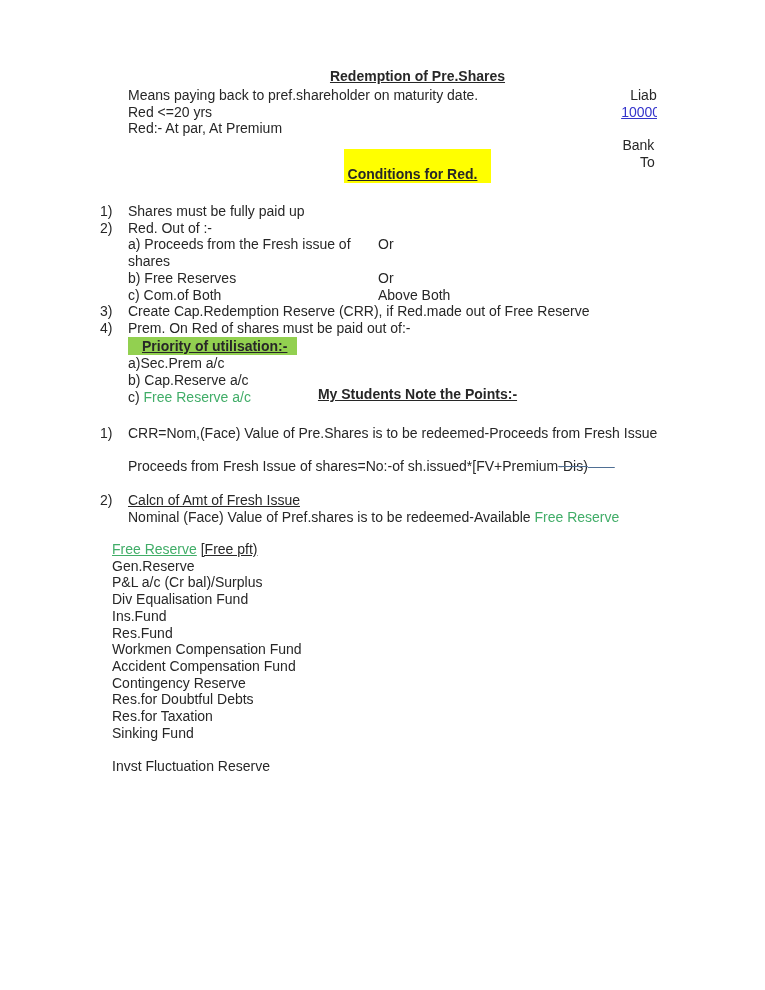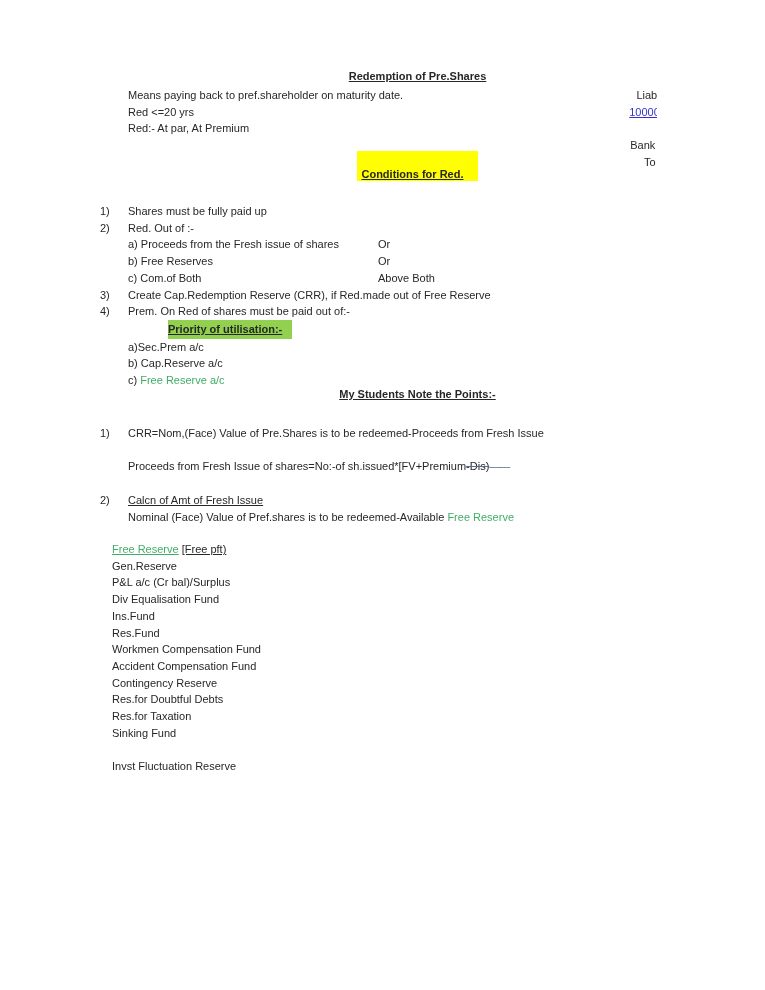--- a/index.html
+++ b/index.html
@@ -2,42 +2,41 @@
 <html><head>
 <meta charset="utf-8">
 <style>
   html, body { margin: 0; padding: 0; background: #ffffff; }
   .page {
     position: relative;
     width: 657px;
     height: 990px;
     background: #ffffff;
     font-family: "Liberation Sans", sans-serif;
-    font-size: 11px;
+    font-size: 14px;
     line-height: 16.7px;
     color: #272727;
     overflow: hidden;
   }
   .abs { position: absolute; }
   .centered { left: 100px; width: 635px; text-align: center; }
   .b { font-weight: bold; }
   .u { text-decoration: underline; }
   .hl-yellow {
     background: #ffff00;
     font-weight: bold;
     text-decoration: underline;
     padding: 17px 14px 1px 4px;
   }
   .hl-green {
     background: #92d050;
     font-weight: bold;
     text-decoration: underline;
-    padding: 1px 10px 1px 0;
+    padding: 1px 10px 1px 14px;
     display: inline-block;
-    margin-left: 40px;
   }
   .green { color: #41ad68; }
   .link {
     color: #3434cb;
     text-decoration: underline;
     cursor: pointer;
   }
   .row { display: flex; }
   .num { flex: none; width: 28px; }
   .indent { margin-left: 28px; }

